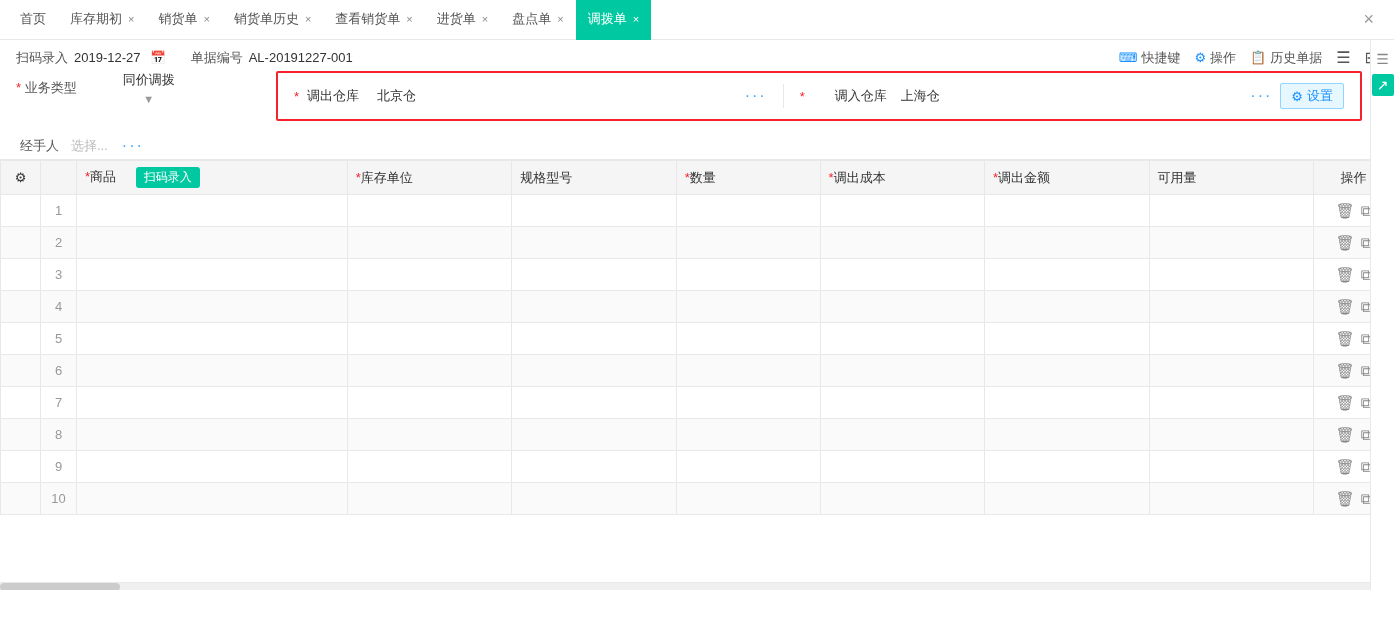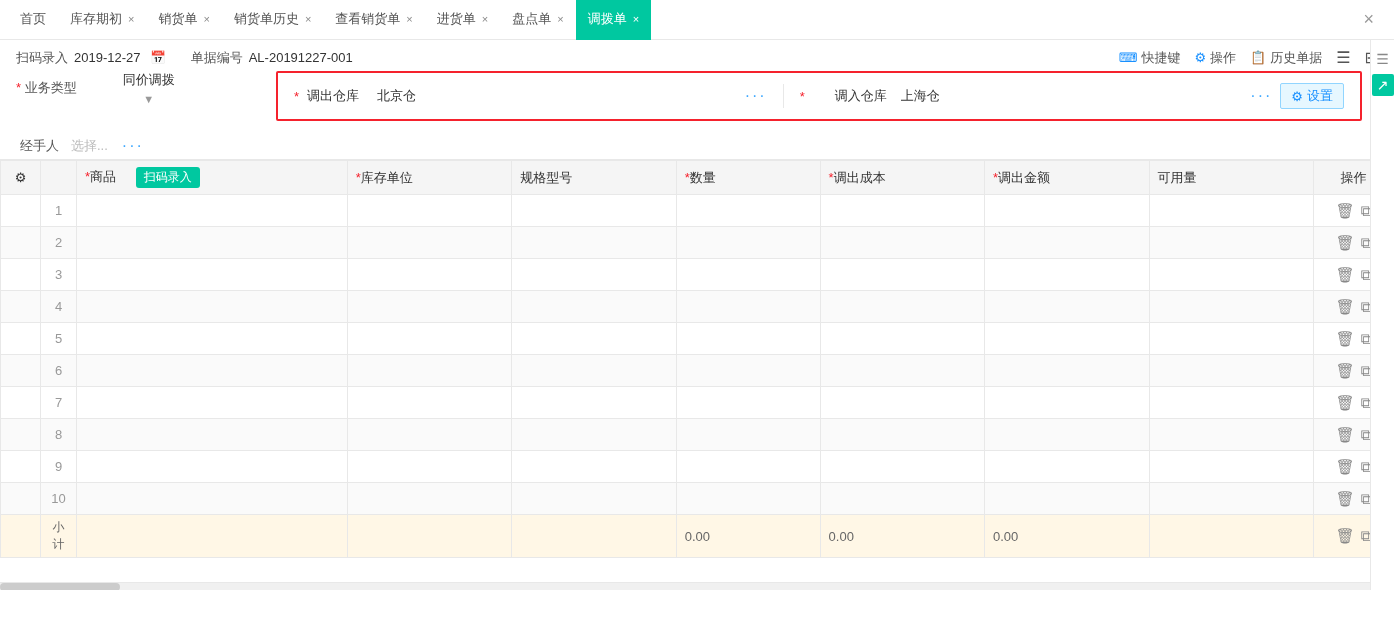--- a/index.html
+++ b/index.html
@@ -529,37 +529,20 @@
       <td class="col-cost"></td>
       <td class="col-amount"></td>
       <td class="col-avail"></td>
       <td class="col-action">
         <div class="action-icons">
           <span class="action-icon">🗑</span>
           <span class="action-icon">⧉</span>
         </div>
       </td>
     </tr>
-          <tr class="subtotal">
-      <td class="col-gear"></td>
-      <td class="row-num" style="font-size:12px; color:#666;">小计</td>
-      <td class="col-product"></td>
-      <td class="col-unit"></td>
-      <td class="col-spec"></td>
-      <td class="col-qty">0.00</td>
-      <td class="col-cost">0.00</td>
-      <td class="col-amount">0.00</td>
-      <td class="col-avail"></td>
-      <td class="col-action">
-        <div class="action-icons">
-          <span class="action-icon">🗑</span>
-          <span class="action-icon">⧉</span>
-        </div>
-      </td>
-    </tr>
         </tbody>
     </table>
   </div>
 
   <div class="scrollbar-area">
     <div class="scrollbar-thumb"></div>
   </div>
 
   <div class="right-sidebar">
     <div class="sidebar-icon">☰</div>

